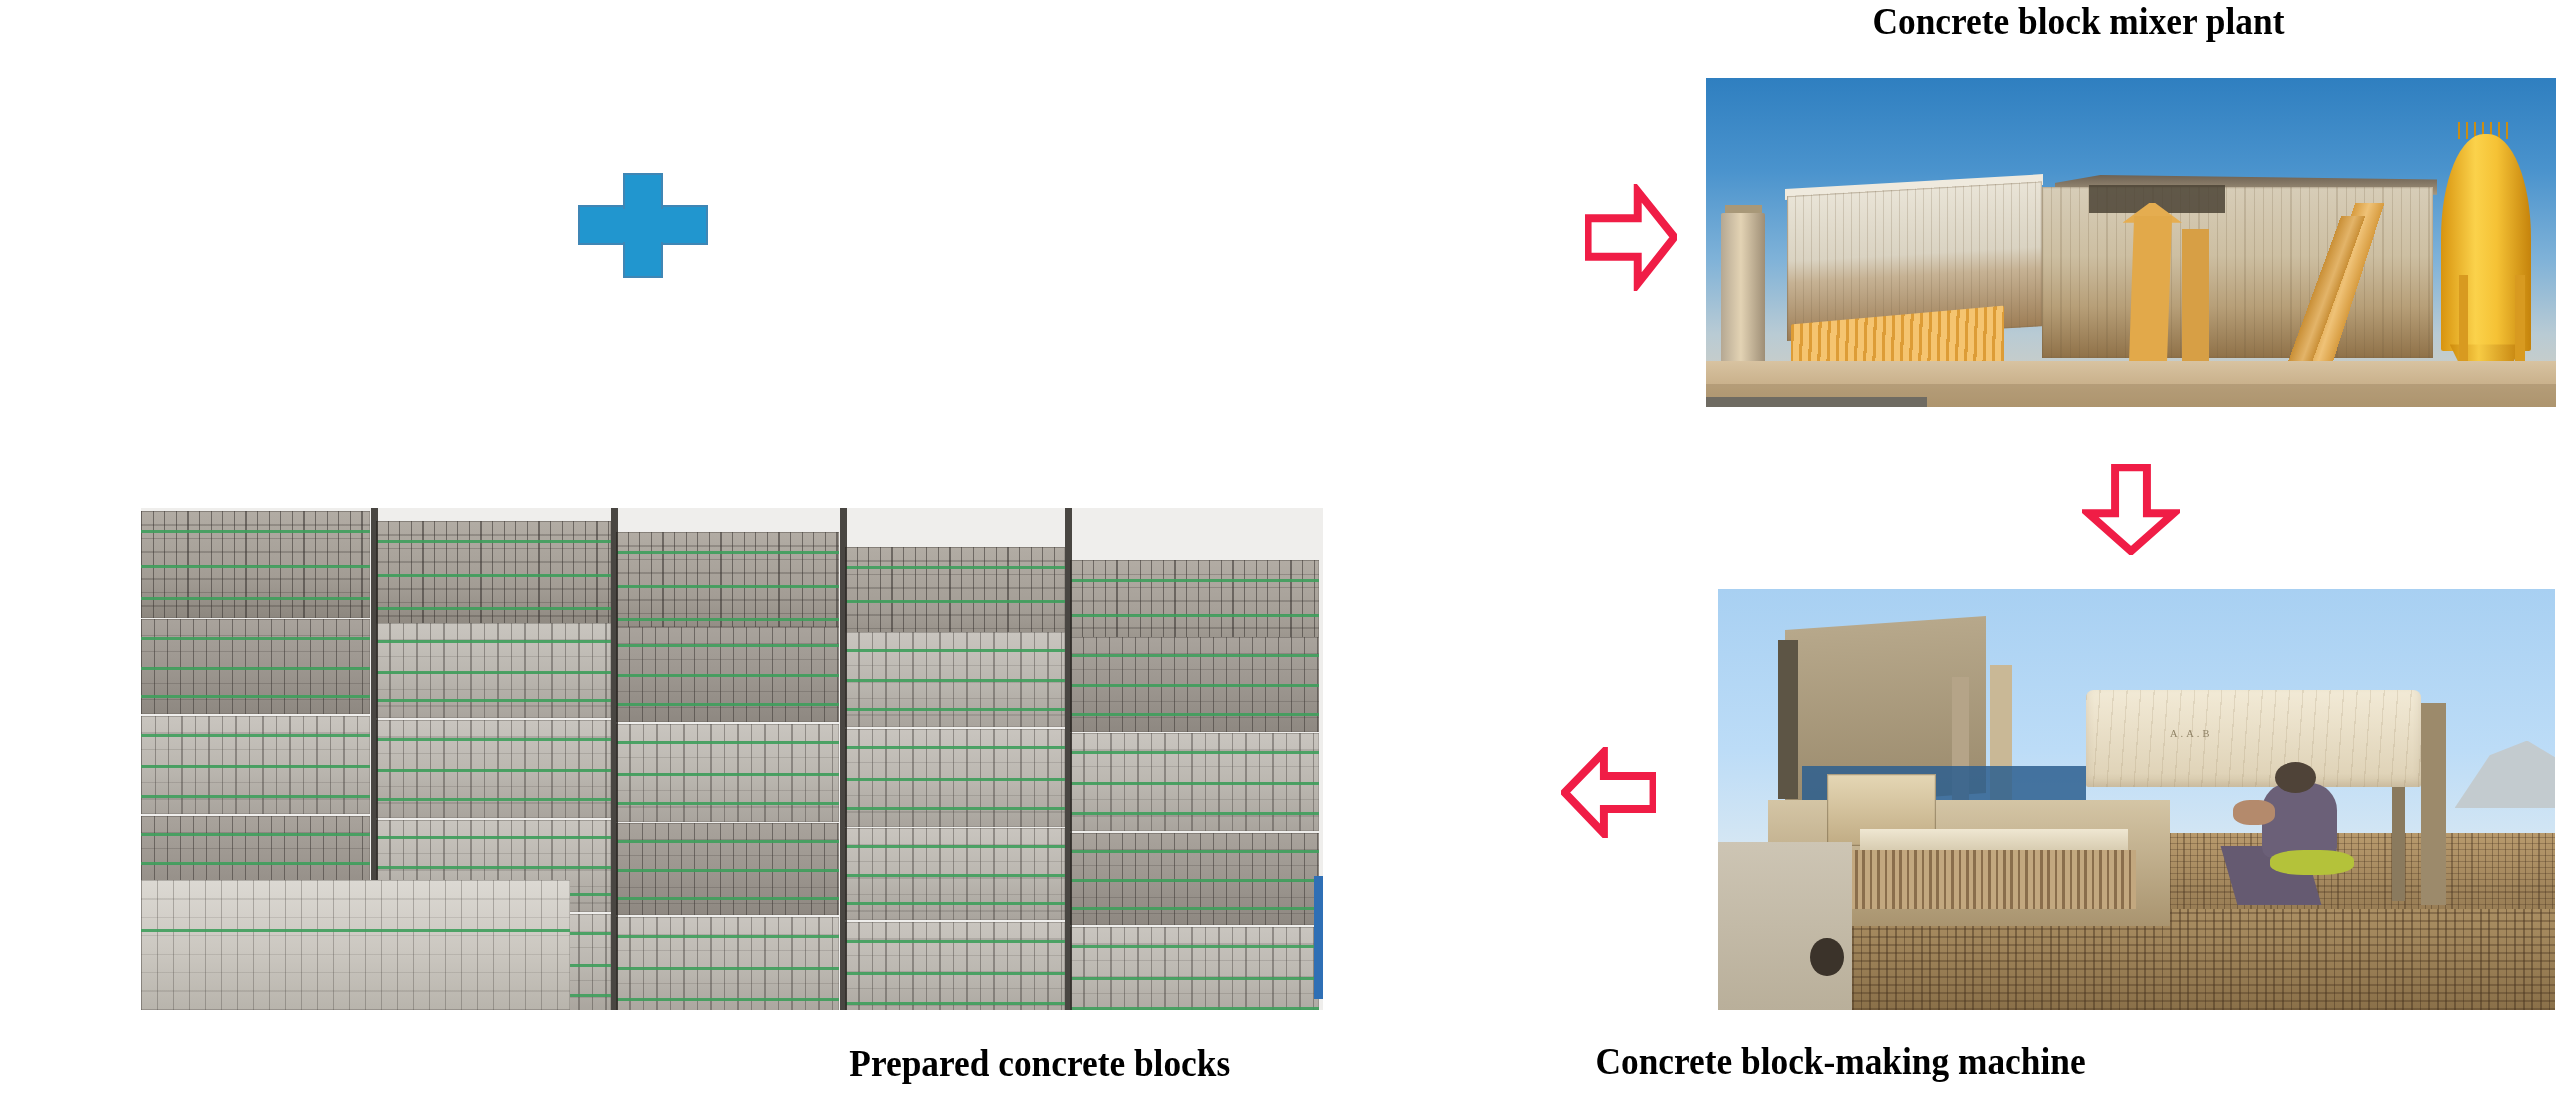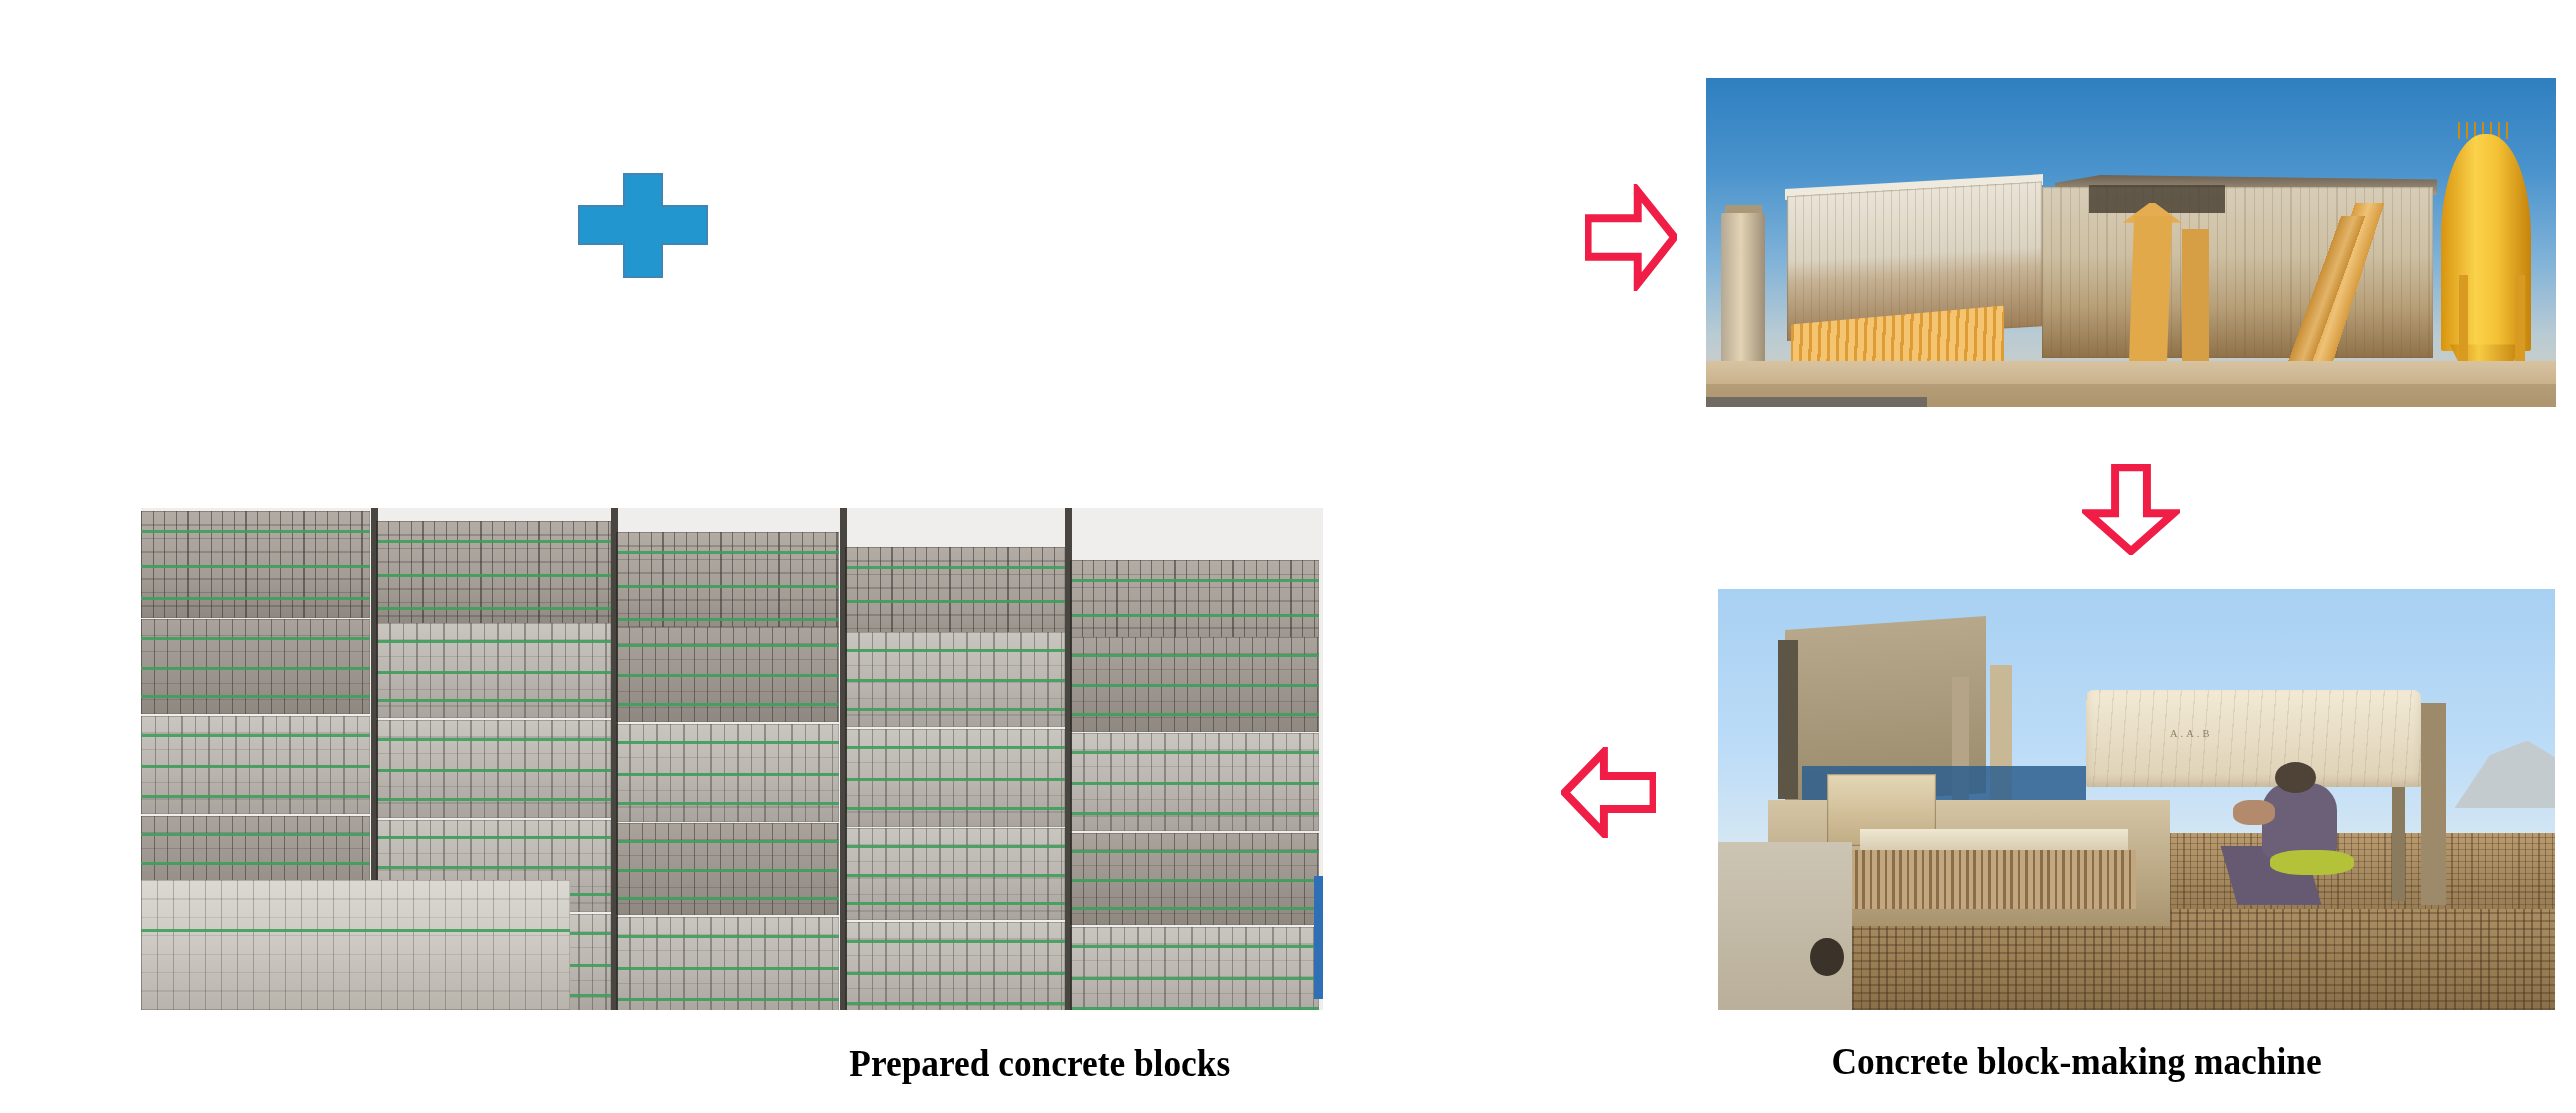--- a/index.html
+++ b/index.html
@@ -173,21 +173,21 @@
       repeating-linear-gradient(90deg,rgba(55,50,47,.55) 0 1.2px,rgba(0,0,0,0) 1.2px 11.6px),
       repeating-linear-gradient(180deg,rgba(55,50,47,.25) 0 1.2px,rgba(0,0,0,0) 1.2px 13.5px),
       linear-gradient(180deg,#b2aca4 0%,#a39d95 60%,#8d877f 100%);}
   .strap{position:absolute;background:#3f9e5c;height:3.1px;opacity:.9;}
   .gap{position:absolute;background:#2b2824;}
 
   
   .caption{position:absolute;color:#000;font-weight:bold;white-space:nowrap;
     font-family:"Liberation Serif","DejaVu Serif",serif;}
   #cap-mixer{left:1581px;top:-1.2px;width:995px;text-align:center;font-size:38px;}
-  #cap-machine{left:1577px;top:1039px;width:999px;text-align:center;font-size:38px;}
+  #cap-machine{left:1577px;top:1039px;width:999px;font-size:38px;}
   #cap-blocks{left:221px;top:1041px;width:1023px;text-align:right;font-size:38px;}
   .caption span{display:inline-block;transform:scaleX(.93);}
 </style>
 </head>
 <body>
 
 <div class="stage">
 
 
   <div id="plus">
@@ -209,20 +209,23 @@
       <polygon points="54,5 106,5 106,80 150,80 80,142 10,80 54,80" fill="#ffffff" stroke="#f01d46" stroke-width="13" stroke-linejoin="miter"></polygon>
     </svg>
   </div>
 
   <div class="arrow" id="arrow-left">
     <svg viewBox="0 0 155 148" xmlns="http://www.w3.org/2000/svg">
       <polygon points="151,47 70,47 70,8 6,74 70,141 70,101 151,101" fill="#ffffff" stroke="#f01d46" stroke-width="13" stroke-linejoin="miter"></polygon>
     </svg>
   </div>
 
+  <div class="caption" id="cap-mixer">
+    <span>Concrete block mixer plant</span>
+  </div>
   <div class="caption" id="cap-machine">
     <span>Concrete block-making machine</span>
   </div>
   <div class="caption" id="cap-blocks">
     <span>Prepared concrete blocks</span>
   </div>
 
   <div class="photo" id="photo-mixer">
     <div class="sky-mixer"></div>
     <div class="mx silo-l-top"></div>

